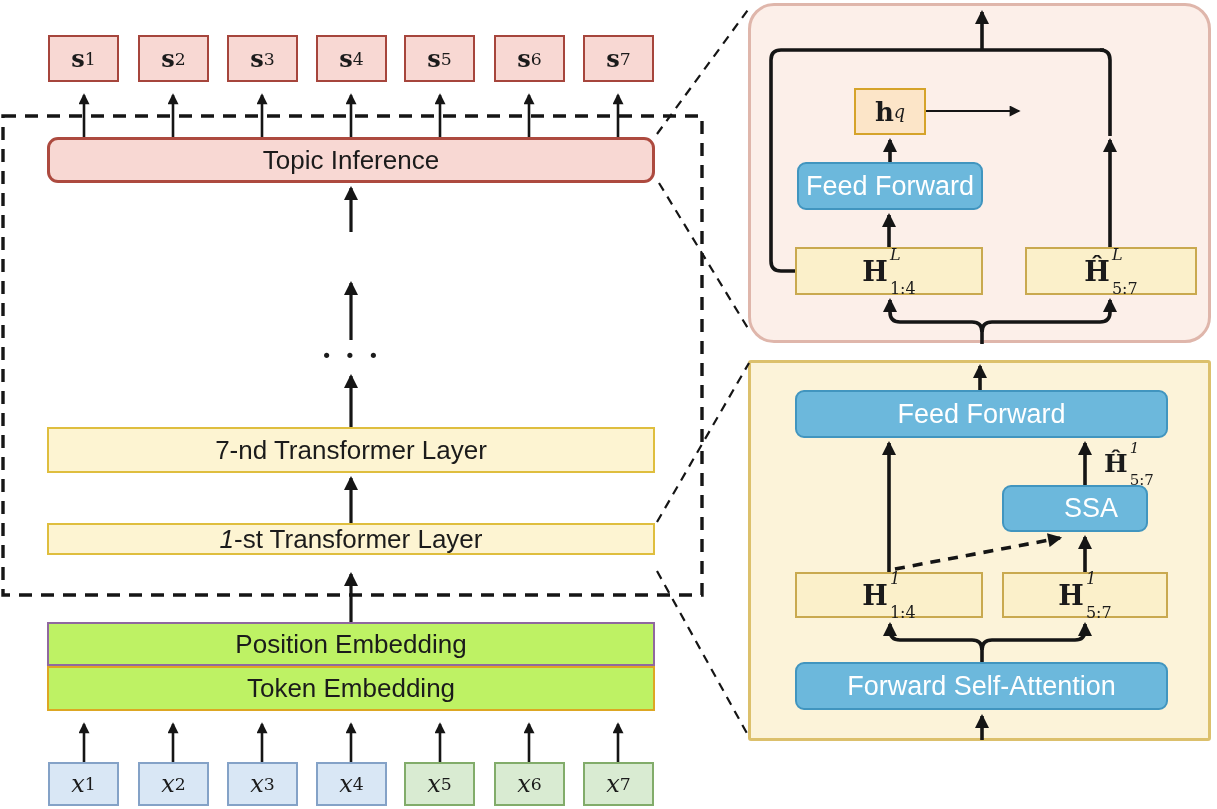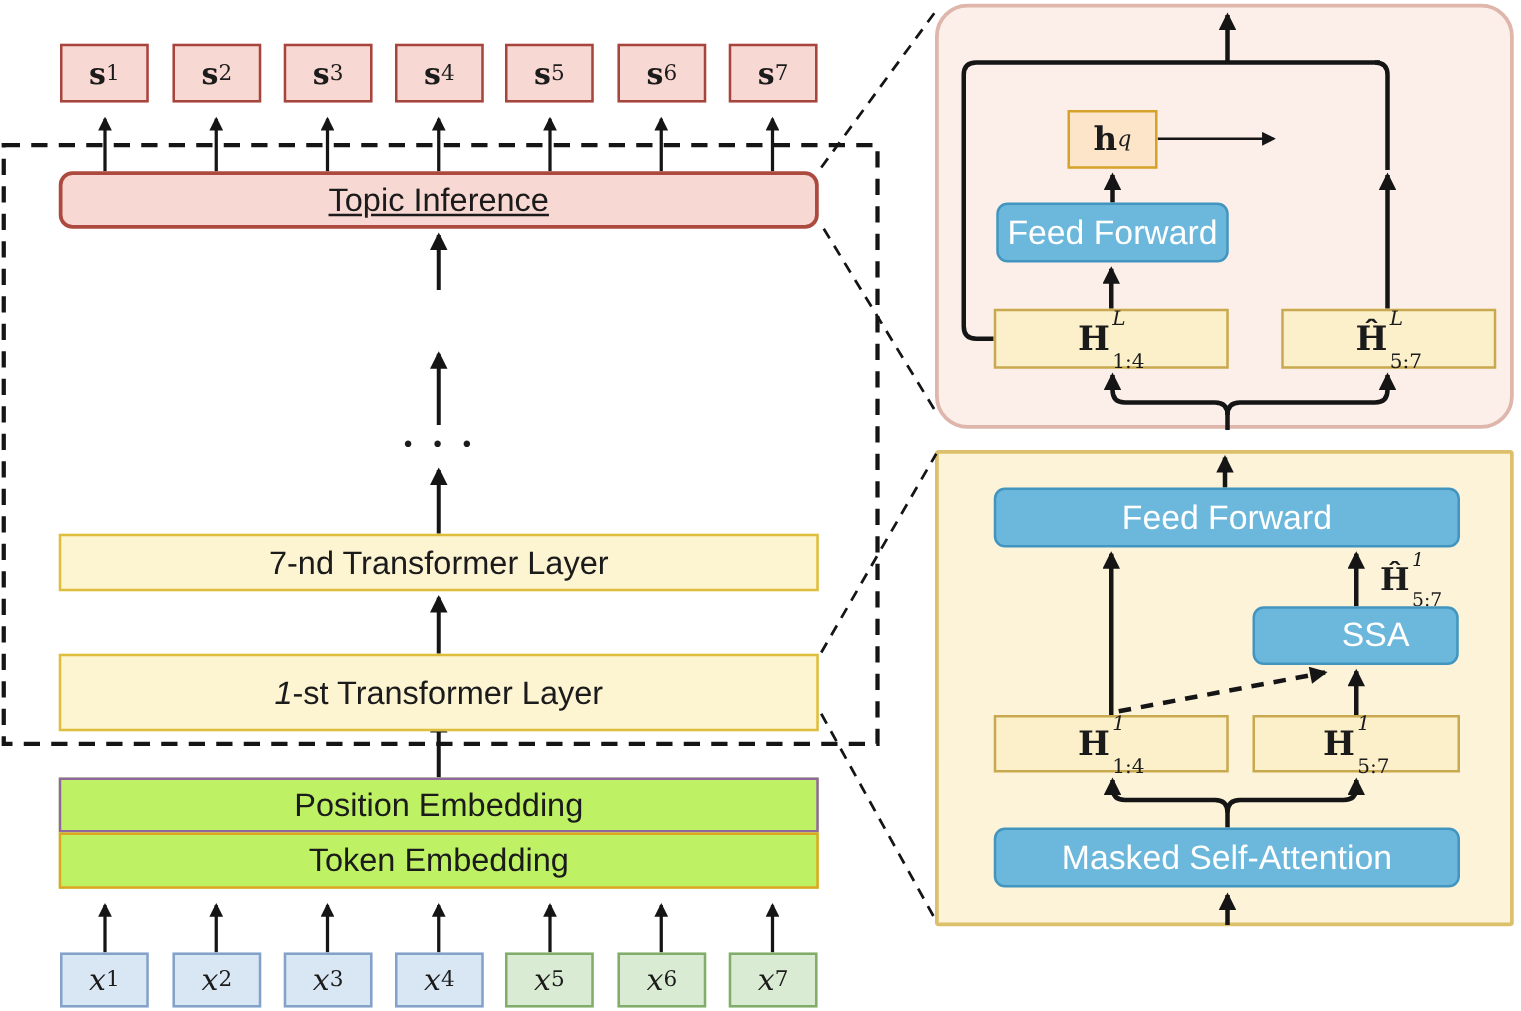--- a/index.html
+++ b/index.html
@@ -8,21 +8,21 @@
   .abs{position:absolute;box-sizing:border-box;}
   .box{position:absolute;box-sizing:border-box;display:flex;align-items:center;justify-content:center;
        text-align:center;z-index:2;}
   
   .sbox{width:71px;height:47px;background:#f8d8d3;border:2.5px solid #a6453c;
         font-family:"DejaVu Serif",serif;font-size:24px;}
   .xbox{width:71px;height:44px;font-family:"DejaVu Serif",serif;font-size:24px;font-style:italic;}
   .xblue{background:#d9e7f5;border:2px solid #84a2c7;}
   .xgreen{background:#d9ebd2;border:2px solid #82ac6a;}
   .wide{left:47px;width:608px;font-size:26px;}
-  .topic{background:#f8d8d3;border:3px solid #ad4a3f;border-radius:11px;text-decoration:underline;}
+  .topic{background:#f8d8d3;border:3px solid #ad4a3f;border-radius:11px;}
   .tlayer{background:#fdf4d2;border:2.5px solid #dfbe3e;}
   .posemb{background:#bef264;border:2.5px solid #90689f;}
   .tokemb{background:#bef264;border:2.5px solid #dda723;}
   .dots{font-family:"DejaVu Serif",serif;font-weight:bold;font-size:28px;letter-spacing:2px;}
   
   .panel{position:absolute;box-sizing:border-box;z-index:0;}
   .pinkpanel{background:#fcefe9;border:3px solid #dfb6ab;border-radius:26px;}
   .yellowpanel{background:#fcf3d9;border:3px solid #dcc06c;border-radius:3px;}
   
   .blue{background:#6cb8dc;border:2.5px solid #4195bf;border-radius:9px;color:#fff;font-size:27px;}
@@ -155,21 +155,21 @@
 
 
   <div class="box dots" style="left:316px;top:341px;width:70px;height:28px;">
     <span>· · ·</span>
     </div>
 
   <div class="box wide tlayer" style="top:427px;height:46px;">
     <span><span class="it"></span><span>7-nd Transformer Layer</span></span>
     </div>
 
-  <div class="box wide tlayer" style="top:523px;height:62px;">
+  <div class="box wide tlayer" style="top:523px;height:32px;">
     <span><span class="it">1</span><span>-st Transformer Layer</span></span>
     </div>
 
   <div class="box wide posemb" style="top:622px;height:44px;">
     <span>Position Embedding</span>
     </div>
 
   <div class="box wide tokemb" style="top:666px;height:45px;">
     <span>Token Embedding</span>
     </div>
@@ -234,37 +234,37 @@
     </div>
 
   <div class="freelabel math" style="left:1104px;top:441px;height:44px;">
     <span class="mb">Ĥ</span>
     <span class="ss" style="font-size:15px;">
         <span class="sup">1</span>
         <span class="sub">5:7</span>
       </span>
     </div>
 
-  <div class="box blue" style="left:1002px;top:485px;width:165px;height:47px;padding-left:32px;">
+  <div class="box blue" style="left:1002px;top:485px;width:146px;height:47px;padding-left:32px;">
     <span>SSA</span>
     </div>
 
   <div class="box hbox math" style="left:795px;top:572px;width:188px;height:46px;">
     <span class="mb">H</span>
     <span class="ss">
         <span class="sup">1</span>
         <span class="sub">1:4</span>
       </span>
     </div>
 
   <div class="box hbox math" style="left:1002px;top:572px;width:166px;height:46px;">
     <span class="mb">H</span>
     <span class="ss">
         <span class="sup">1</span>
         <span class="sub">5:7</span>
       </span>
     </div>
 
   <div class="box blue" style="left:795px;top:662px;width:373px;height:48px;">
-    <span>Masked Self-Attention</span>
+    <span>Forward Self-Attention</span>
     </div>
 
 </div>
 
 </body></html>

